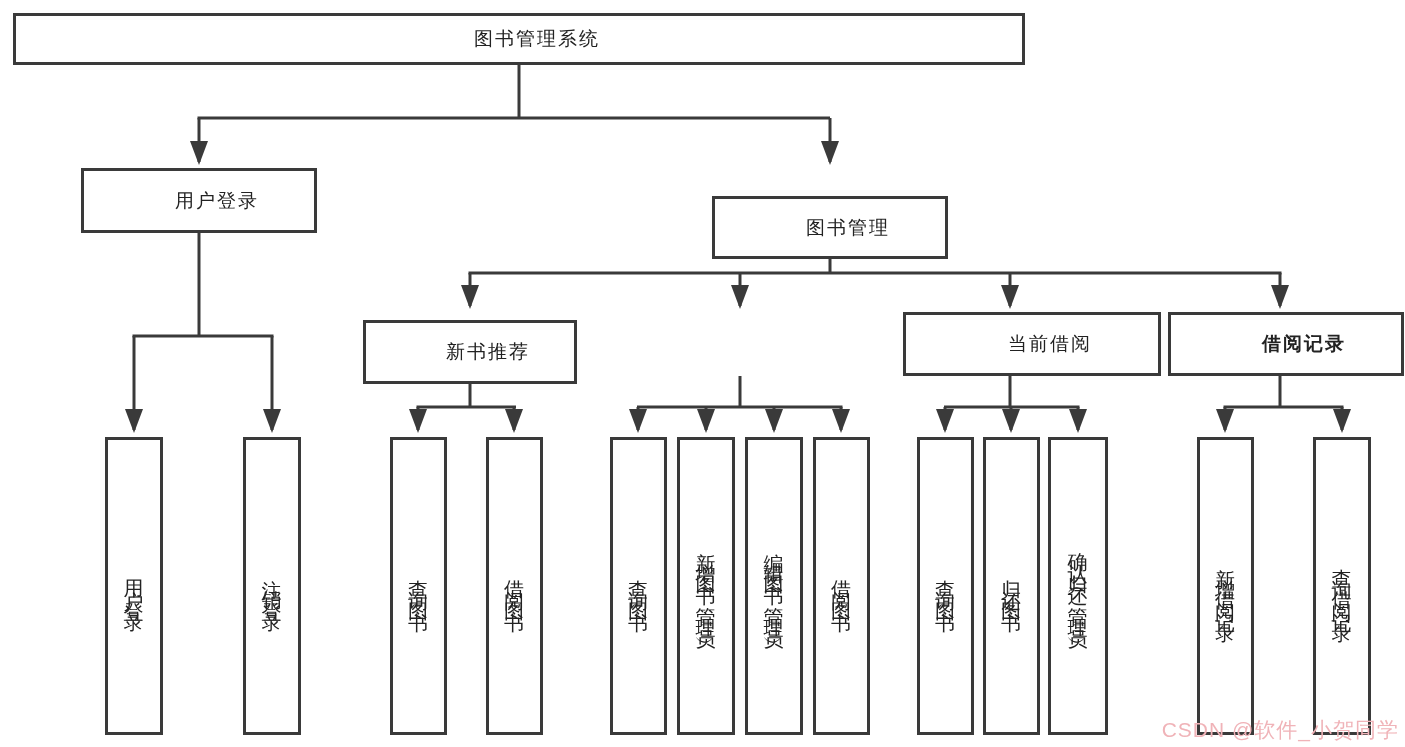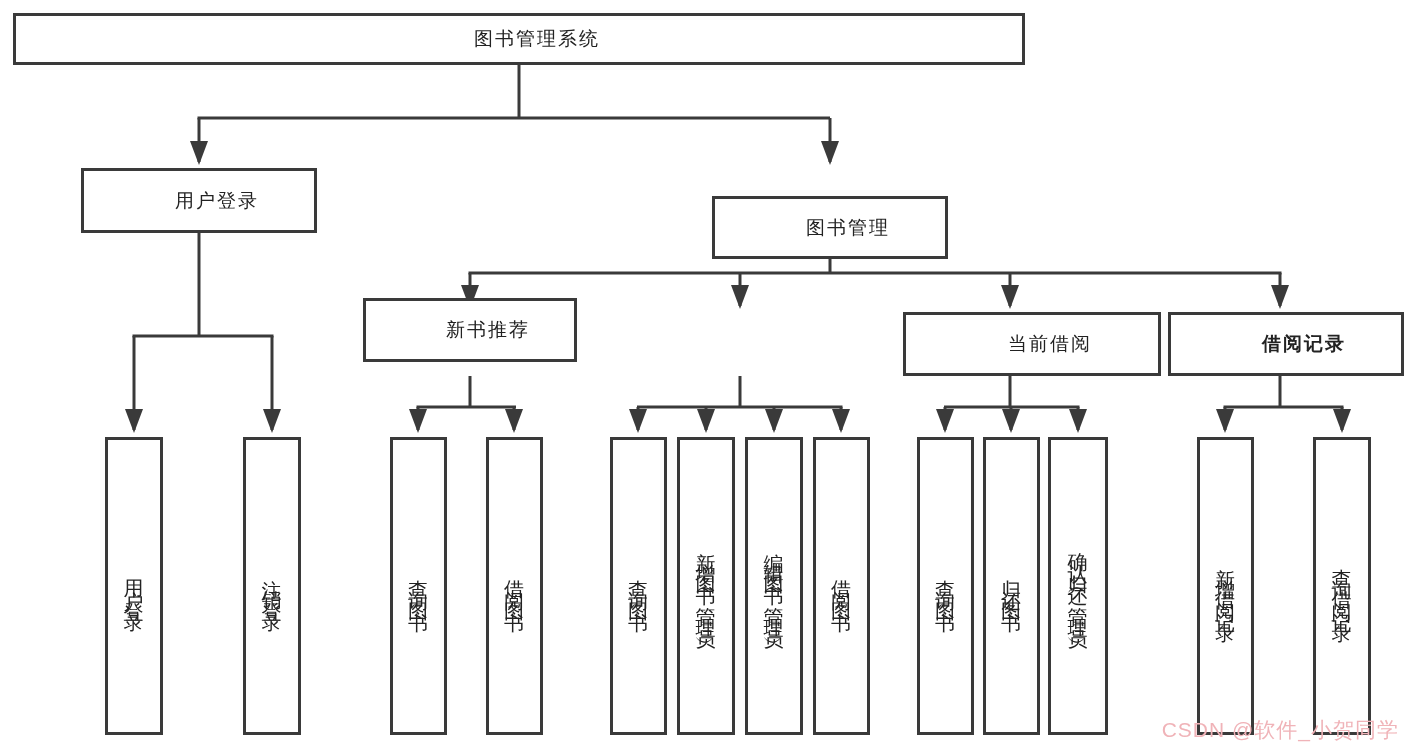--- a/index.html
+++ b/index.html
@@ -110,21 +110,21 @@
     <path class="elbow" d="M1280,376 L1280,407 M1223.5,407 L1343.5,407"></path>
     <line class="shaft" x1="1225" y1="407" x2="1225" y2="430" marker-end="url(#ah)"></line>
     <line class="shaft" x1="1342" y1="407" x2="1342" y2="430" marker-end="url(#ah)"></line>
   </svg>
 
   <div class="node hnode" style="left:13px; top:13px; width:1012px; height:52px;">图书管理系统</div>
 
   <div class="node hnode" style="left:81px; top:168px; width:236px; height:65px;">用户登录</div>
   <div class="node hnode" style="left:712px; top:168px; width:236px; height:63px;margin-top:28px;">图书管理</div>
 
-  <div class="node hnode" style="left:363px; top:298px; width:214px; height:64px;">新书推荐</div>
+  <div class="node hnode" style="left:363px; top:320px; width:214px; height:64px;">新书推荐</div>
   <div class="node hnode" style="left:903px; top:312px; width:258px; height:64px;">当前借阅</div>
   <div class="node hnode" style="left:1168px; top:312px; width:236px; height:64px;font-weight:bold;">借阅记录</div>
 
   <div class="node vnode" style="left:105px; width:58px;">用户登录</div>
   <div class="node vnode" style="left:243px; width:58px;">注销登录</div>
 
   <div class="node vnode" style="left:390px; width:57px;">查询图书</div>
   <div class="node vnode" style="left:486px; width:57px;">借阅图书</div>
 
   <div class="node vnode" style="left:610px; width:57px;">查询图书</div>

